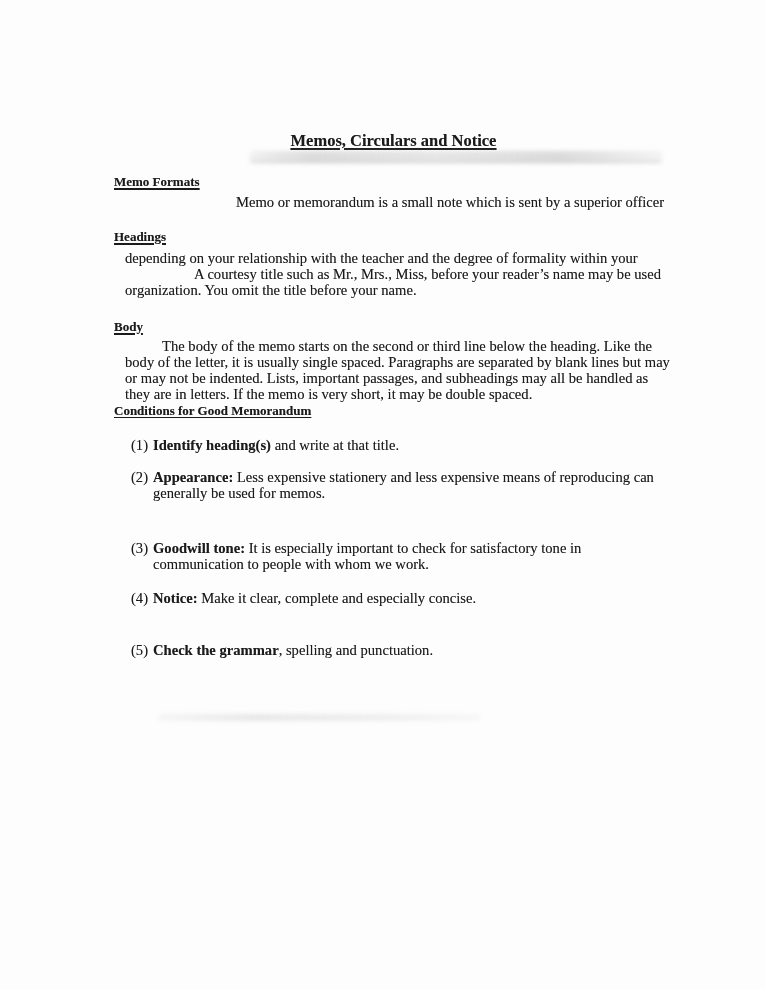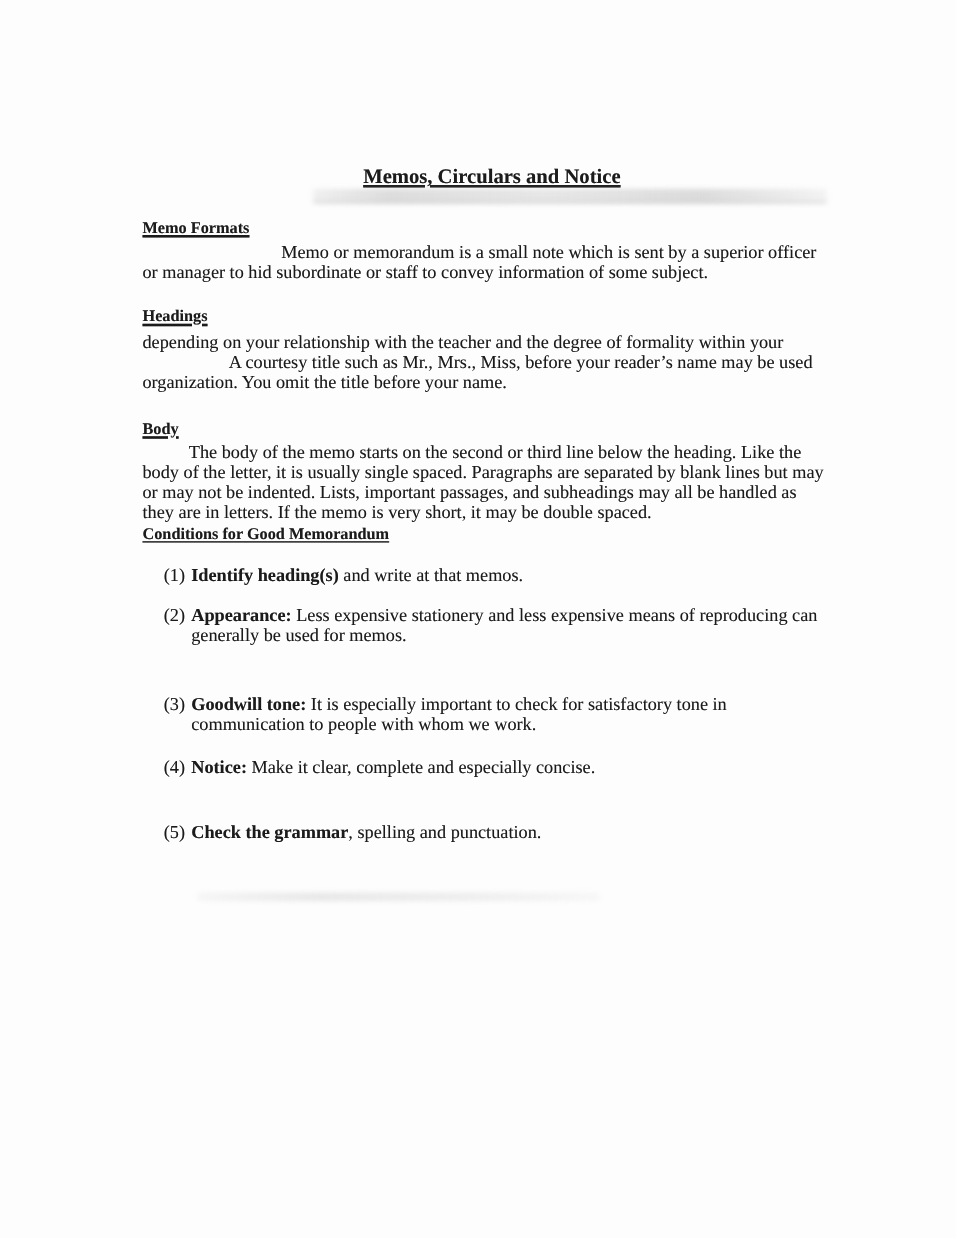--- a/index.html
+++ b/index.html
@@ -32,21 +32,21 @@
     font-size: 13px;
     line-height: 21px;
     font-weight: 700;
     text-decoration: underline;
     text-decoration-thickness: 1.6px;
     text-underline-offset: 2px;
   }
   .h-memo-formats { margin-top: 20px; }
   .h-headings     { margin-top: 16px; }
   .h-body         { margin-top: 18px; }
-  .para { margin-top: 2px; }
+  .para { margin-top: 2px; margin-left: 11px; }
   .para-headings { margin-top: 3px; }
   .para-body { margin-top: 1px; }
   .para .line {
     font-size: 14.6px;
     line-height: 16px;
     white-space: nowrap;
   }
   .indent-a { padding-left: 111px; }
   .indent-b { padding-left: 69px; }
   .indent-c { padding-left: 37px; }
@@ -113,21 +113,20 @@
 
   <div class="ghost ghost-title"></div>
   <div class="ghost ghost-item5"></div>
 
   <div class="doc-title">Memos, Circulars and Notice</div>
 
   <div>
     <div class="section-heading h-memo-formats">Memo Formats</div>
     <div class="para">
       <div class="line indent-a">Memo or memorandum is a small note which is sent by a superior officer</div>
-      <div class="line">or manager to hid subordinate or staff to convey information of some subject.</div>
     </div>
   </div>
 
   <div>
     <div class="section-heading h-headings">Headings</div>
     <div class="para para-headings">
       <div class="line">depending on your relationship with the teacher and the degree of formality within your</div>
       <div class="line indent-b">A courtesy title such as Mr., Mrs., Miss, before your reader’s name may be used</div>
       <div class="line">organization. You omit the title before your name.</div>
     </div>
@@ -143,21 +142,21 @@
     </div>
   </div>
 
   <div class="conditions-heading">Conditions for Good Memorandum</div>
 
   <div class="num-list">
 
     <div class="list-item item-1">
       <span class="item-num">(1)</span>
       <span class="item-text">
-        <span class="item-bold">Identify heading(s)</span><span> and write at that memos.</span>
+        <span class="item-bold">Identify heading(s)</span><span> and write at that title.</span>
         <div></div>
       </span>
     </div>
 
     <div class="list-item item-2">
       <span class="item-num">(2)</span>
       <span class="item-text">
         <span class="item-bold">Appearance:</span><span> Less expensive stationery and less expensive means of reproducing can</span>
         <div>generally be used for memos.</div>
       </span>

